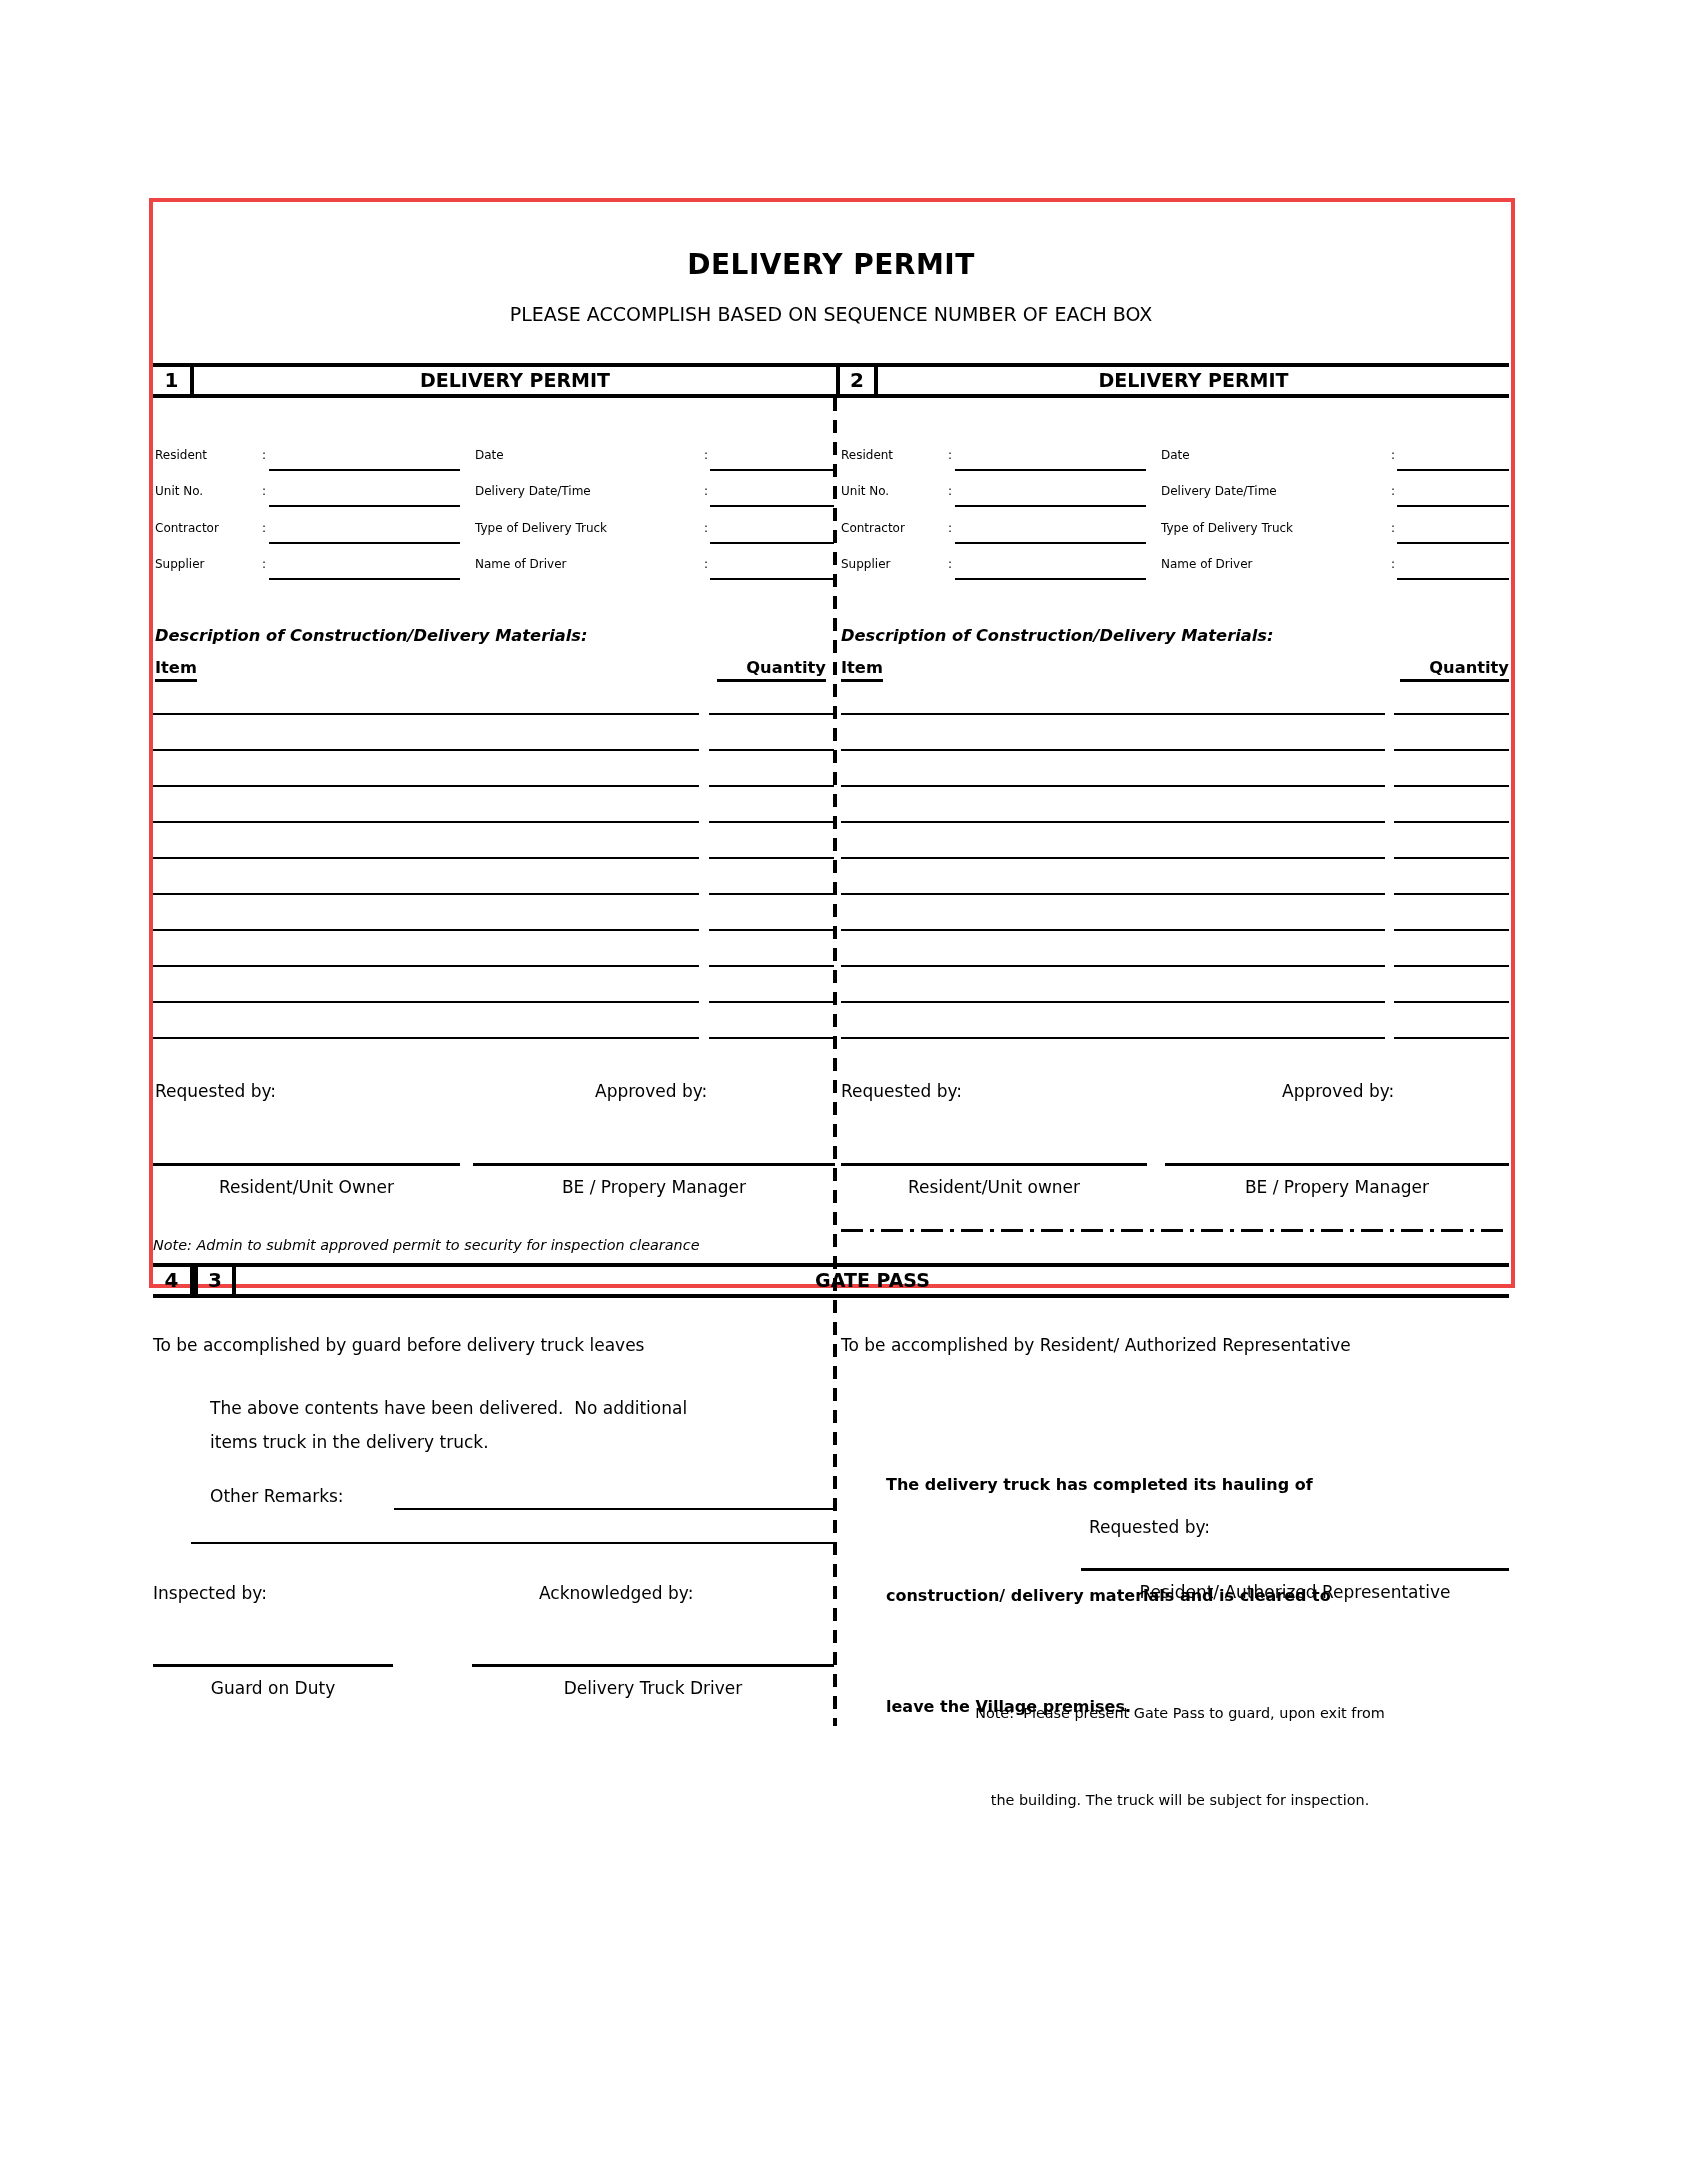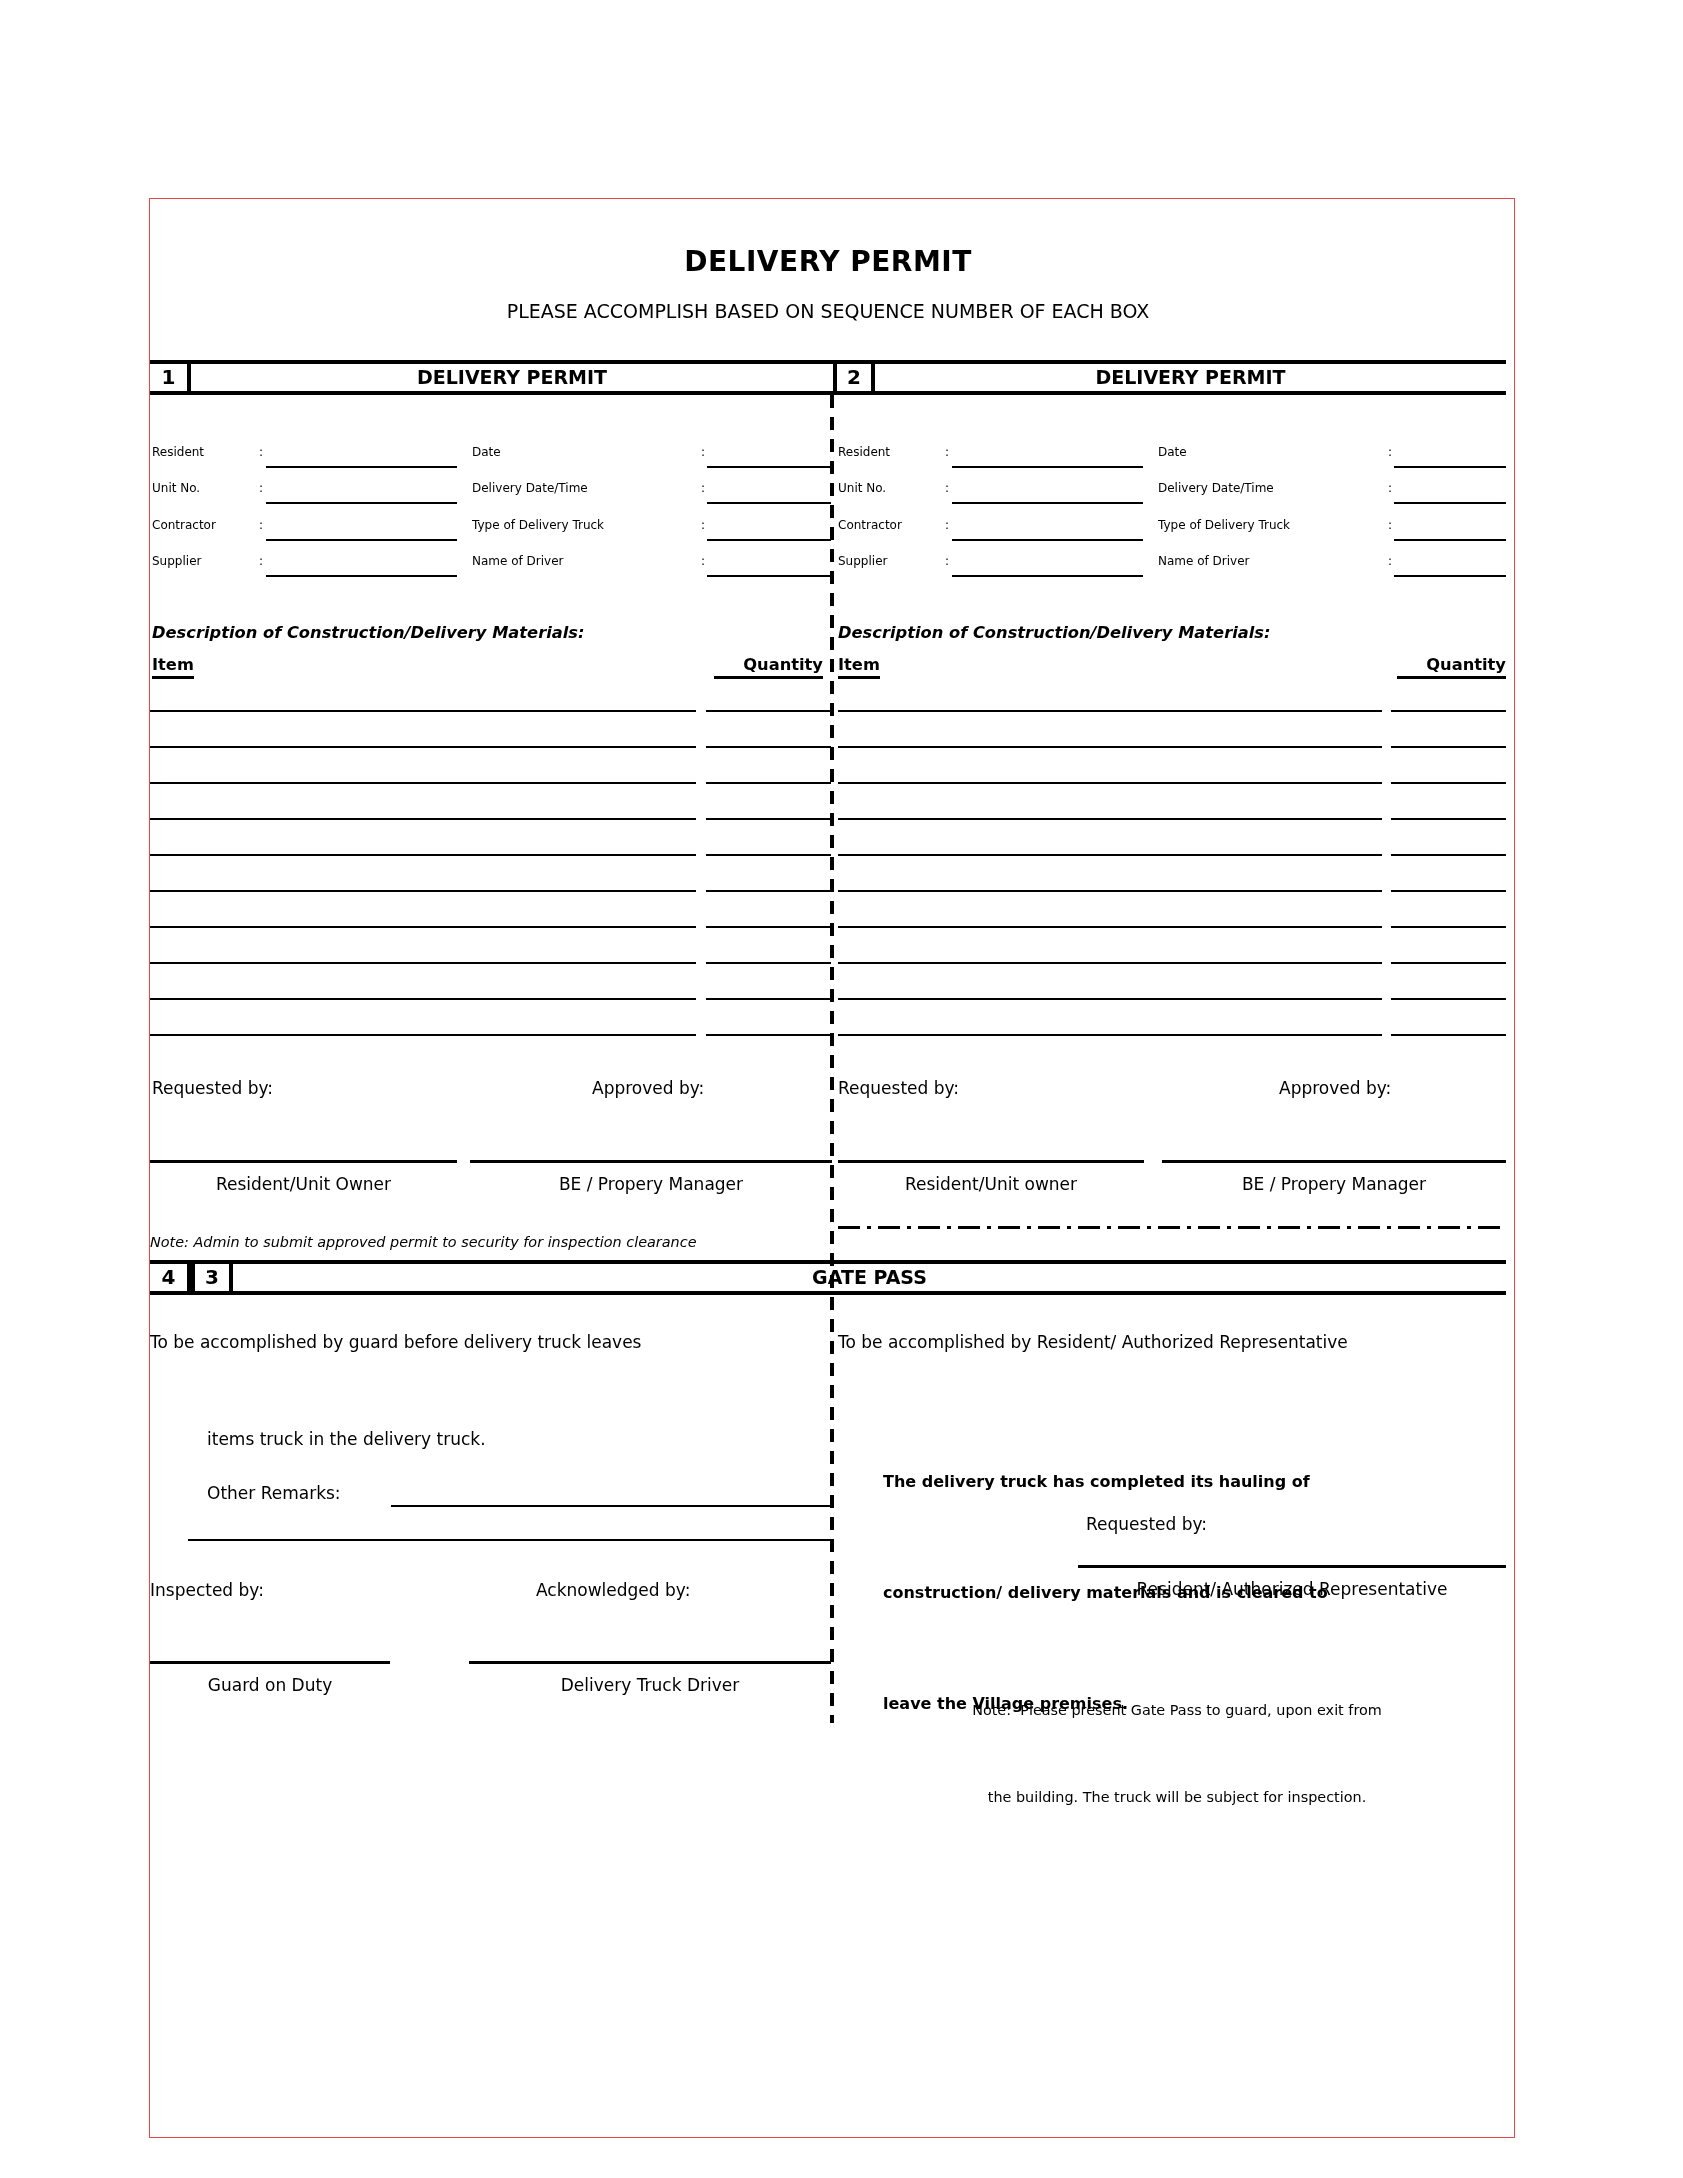--- a/index.html
+++ b/index.html
@@ -2,22 +2,22 @@
 <html><head>
 <meta charset="utf-8">
 <style>
   html,body { margin:0; padding:0; }
   body {
     width:1683px; height:2178px; background:#ffffff;
     font-family:"DejaVu Sans", sans-serif; color:#000;
     position:relative;
   }
   .form {
-    position:absolute; left:149px; top:198px; width:1366px; height:1940px;
-    border:1px solid #ef4444; box-sizing:border-box; background:#fff;
+    position:absolute; left:149px; top:198px; width:1366px; height:1090px;
+    border:4px solid #ef4444; box-sizing:border-box; background:#fff;
   }
   .title { position:absolute; left:0; top:46px; width:1356px; text-align:center;
            font-size:28px; font-weight:bold; letter-spacing:0.5px; }
   .subtitle { position:absolute; left:0; top:101px; width:1356px; text-align:center;
               font-size:19px; }
   .band { position:absolute; left:0; width:1356px; height:35px;
           border-top:4px solid #000; border-bottom:4px solid #000;
           box-sizing:border-box; display:flex; }
   .numbox { width:41px; border-right:4px solid #000; box-sizing:border-box;
             text-align:center; font-weight:bold; font-size:20px; line-height:27px; }
@@ -219,20 +219,21 @@
   <div class="dashdot" style="left:688px;top:1027px;width:668px"></div>
 
   <div class="band" style="top:1061px">
     <div class="numbox">4</div>
     <div class="bandsep"></div>
     <div class="numbox numbox2">3</div>
     <div class="bandcell c2">GATE PASS</div>
   </div>
 
   <div class="body17" style="left:0;top:1131px">To be accomplished by guard before delivery truck leaves</div>
+  <div class="stmt" style="left:57px;top:1189px">The above contents have been delivered.  No additional</div>
   <div class="stmt" style="left:57px;top:1223px">items truck in the delivery truck.</div>
 
   <div class="lbl" style="left:57px;top:1282px">Other Remarks:</div>
   <div class="sigline2" style="left:241px;top:1306px;width:439px"></div>
   <div class="sigline2" style="left:38px;top:1340px;width:644px"></div>
 
   <div class="lbl" style="left:0;top:1379px">Inspected by:</div>
   <div class="lbl" style="left:386px;top:1379px">Acknowledged by:</div>
 
   <div class="sigline" style="left:0;top:1462px;width:240px"></div>

